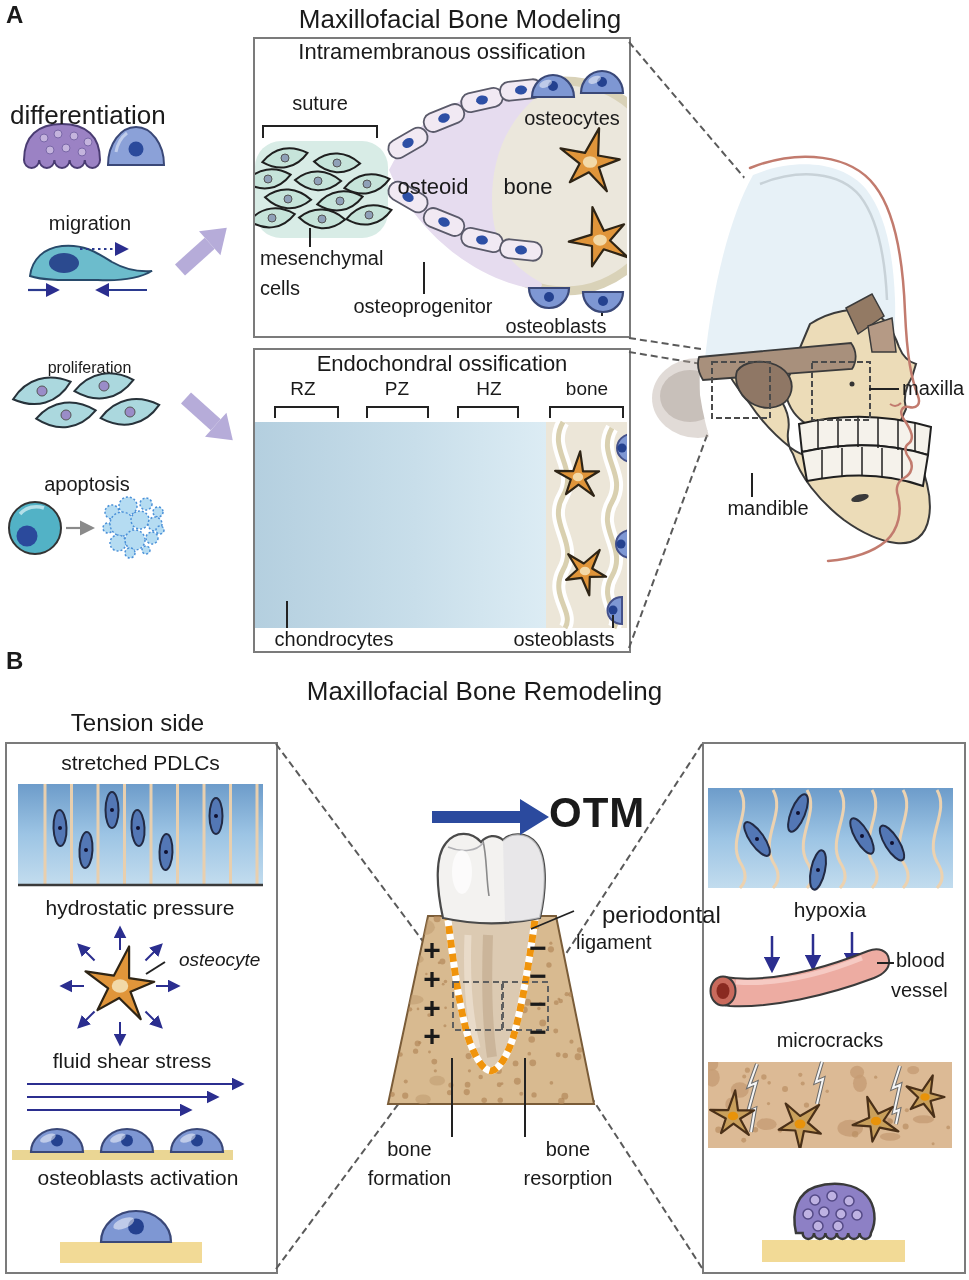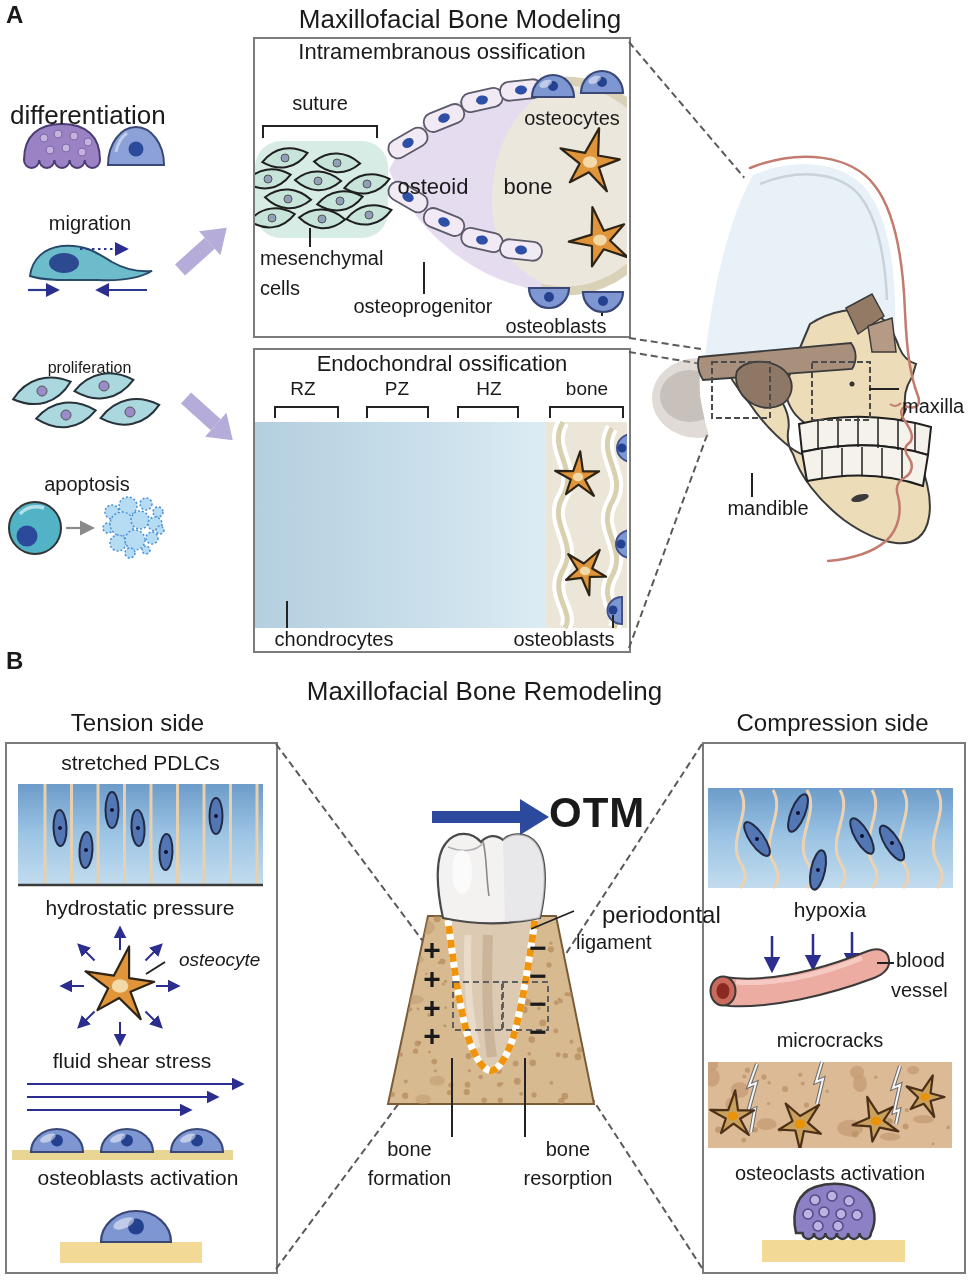--- a/index.html
+++ b/index.html
@@ -864,27 +864,26 @@
   <div class="lbl c" style="left:498px;top:316px;width:116px;font-size:20px;">osteoblasts</div>
 
   <div class="lbl c" style="left:257px;top:352px;width:370px;font-size:22px;">Endochondral ossification</div>
   <div class="lbl c" style="left:283px;top:379px;width:40px;font-size:19px;">RZ</div>
   <div class="lbl c" style="left:377px;top:379px;width:40px;font-size:19px;">PZ</div>
   <div class="lbl c" style="left:469px;top:379px;width:40px;font-size:19px;">HZ</div>
   <div class="lbl c" style="left:557px;top:379px;width:60px;font-size:19px;">bone</div>
   <div class="lbl c" style="left:270px;top:629px;width:128px;font-size:20px;text-align:center;">chondrocytes</div>
   <div class="lbl c" style="left:506px;top:629px;width:116px;font-size:20px;">osteoblasts</div>
 
-  <div class="lbl" style="left:902px;top:396px;font-size:20px;">maxilla</div>
+  <div class="lbl" style="left:902px;top:378px;font-size:20px;">maxilla</div>
   <div class="lbl c" style="left:720px;top:498px;width:96px;font-size:20px;">mandible</div>
 
   <div class="lbl bold" style="left:6px;top:648px;font-size:24px;">B</div>
   <div class="lbl c" style="left:35px;top:710px;width:205px;font-size:24px;">Tension side</div>
   <div class="lbl c" style="left:262px;top:678px;width:445px;font-size:26px;">Maxillofacial Bone Remodeling</div>
-  <div class="lbl c" style="left:710px;top:710px;width:245px;font-size:24px;">Compression side</div>
 
   <div class="lbl c" style="left:28px;top:752px;width:225px;font-size:21px;">stretched PDLCs</div>
   <div class="lbl c" style="left:18px;top:897px;width:244px;font-size:21px;">hydrostatic pressure</div>
   <div class="lbl" style="left:179px;top:950px;font-size:19px;font-style:italic;">osteocyte</div>
   <div class="lbl c" style="left:23px;top:1050px;width:218px;font-size:21px;">fluid shear stress</div>
   <div class="lbl c" style="left:16px;top:1167px;width:244px;font-size:21px;">osteoblasts activation</div>
 
   <div class="lbl" style="left:549px;top:791px;font-size:42px;font-weight:600;letter-spacing:1px;">OTM</div>
   <div class="lbl" style="left:576px;top:902px;font-size:24px;margin-left:26px;">periodontal</div>
   <div class="lbl" style="left:576px;top:932px;font-size:20px;">ligament</div>
@@ -899,14 +898,13 @@
   <div class="sign" style="left:417px;top:1019px;">+</div>
   <div class="sign" style="left:523px;top:931px;">−</div>
   <div class="sign" style="left:523px;top:959px;">−</div>
   <div class="sign" style="left:523px;top:987px;">−</div>
   <div class="sign" style="left:523px;top:1015px;">−</div>
 
   <div class="lbl c" style="left:738px;top:899px;width:184px;font-size:21px;">hypoxia</div>
   <div class="lbl" style="left:896px;top:950px;font-size:20px;">blood</div>
   <div class="lbl" style="left:891px;top:980px;font-size:20px;">vessel</div>
   <div class="lbl c" style="left:728px;top:1030px;width:204px;font-size:20px;">microcracks</div>
-  <div class="lbl c" style="left:710px;top:1163px;width:240px;font-size:20px;">osteoclasts activation</div>
 </div>
 
 </body></html>

